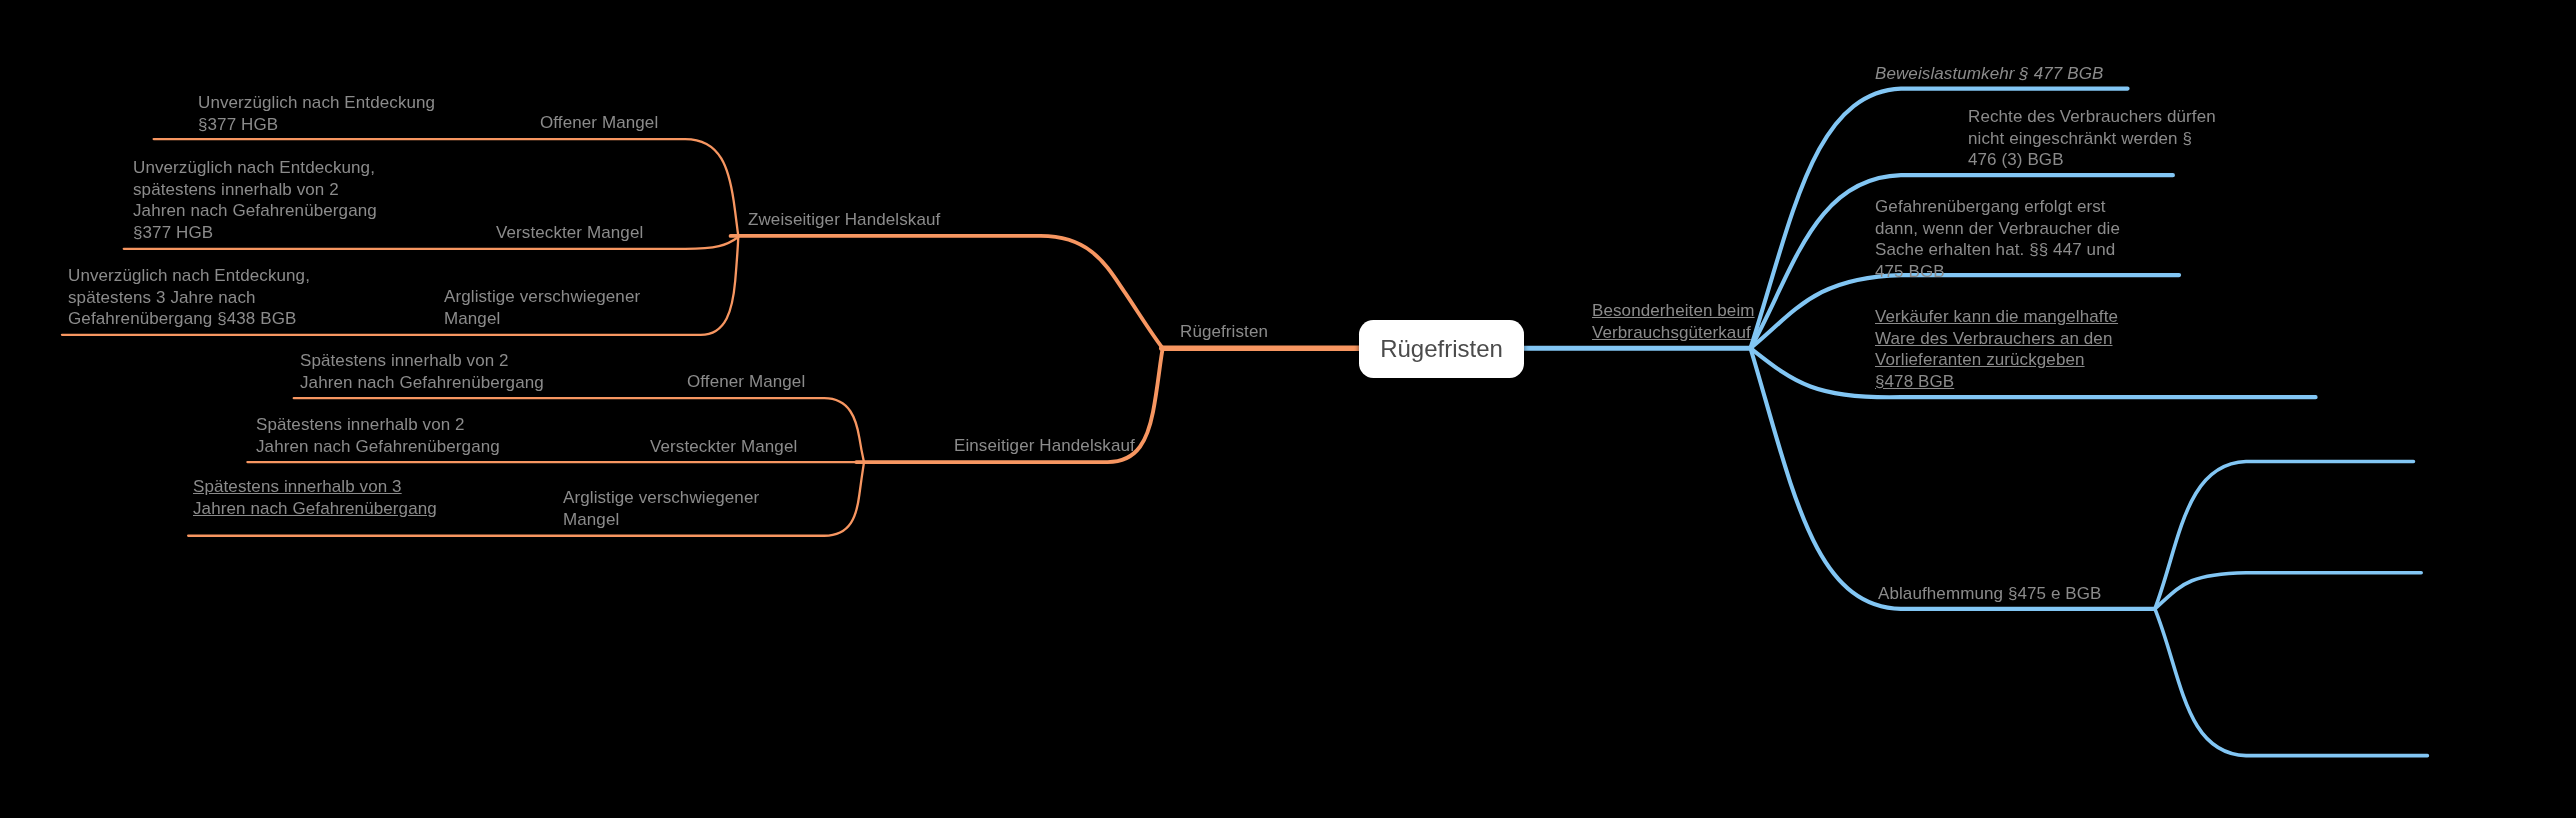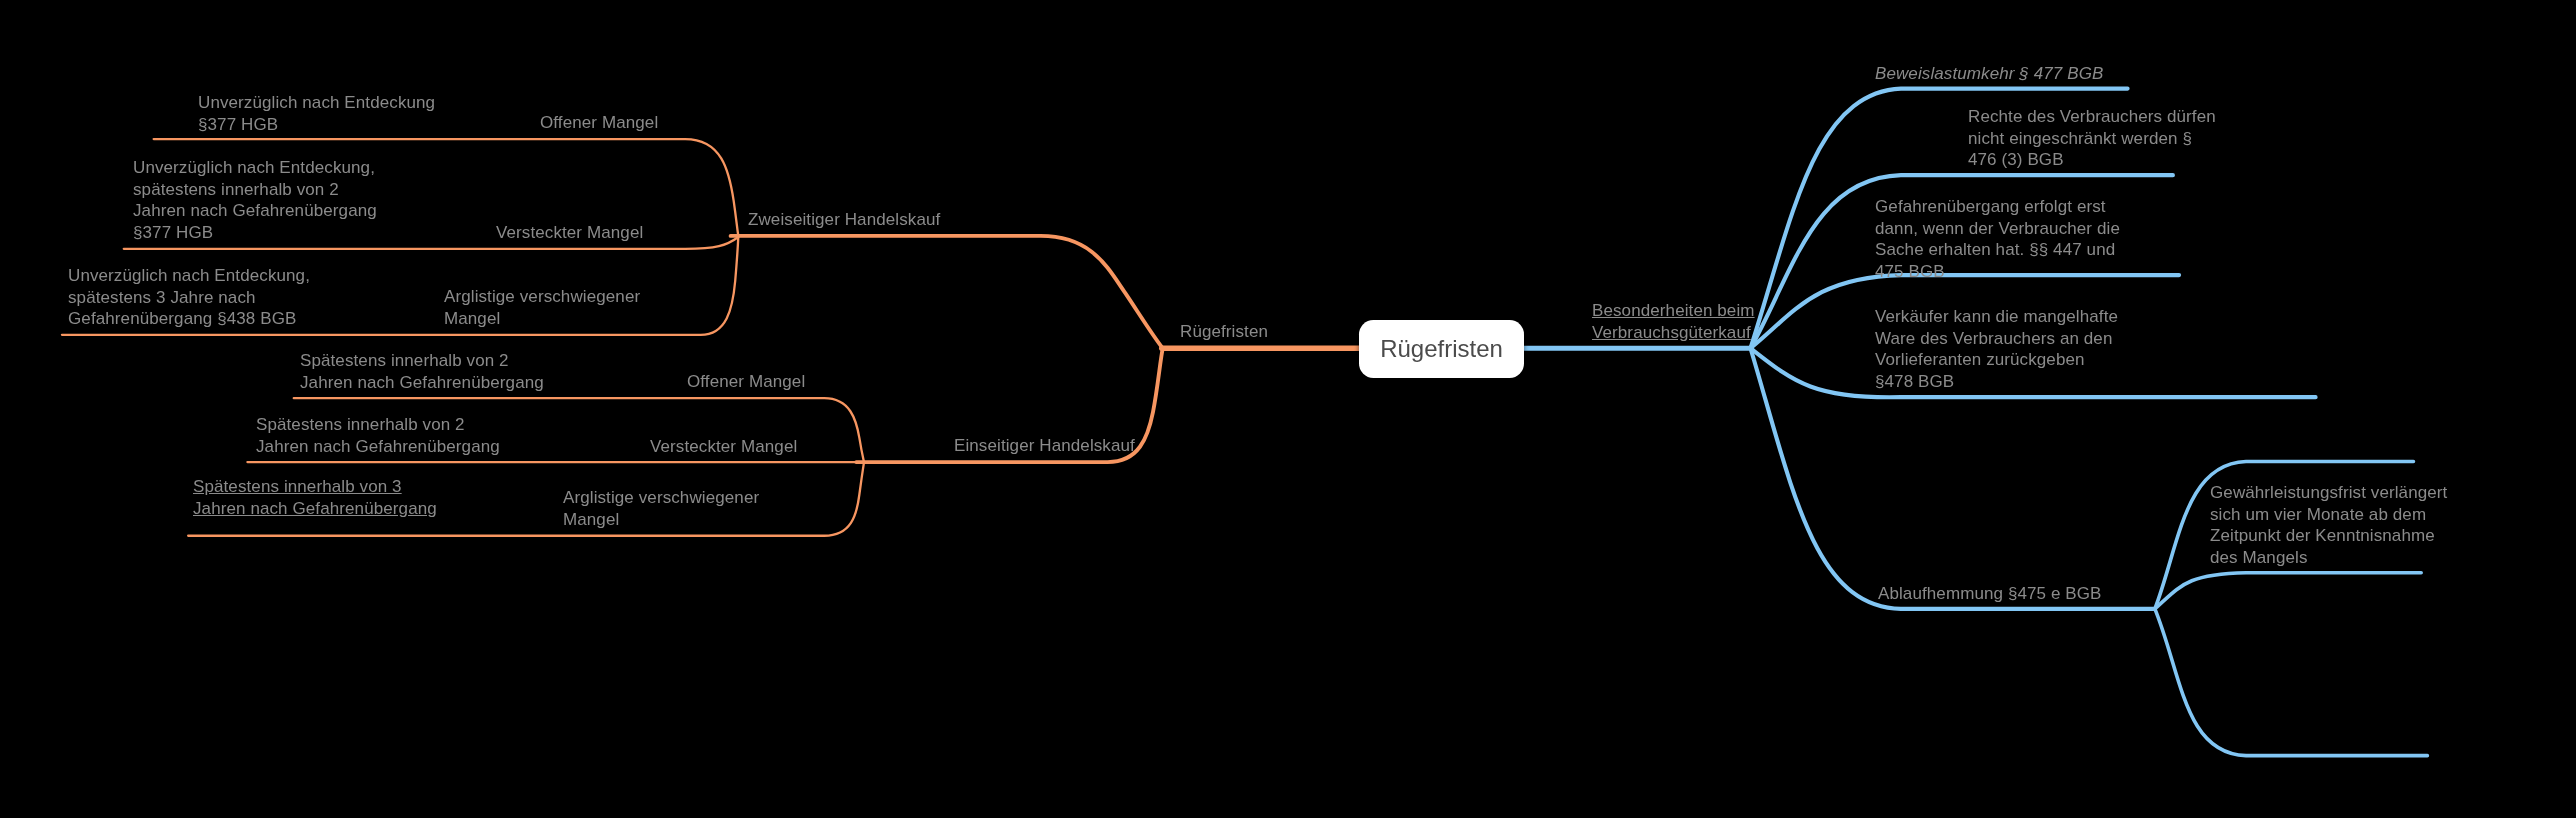--- a/index.html
+++ b/index.html
@@ -129,28 +129,24 @@
 
   <div class="node-text" style="left:1933px; top:106px;margin-left:35px;">Rechte des Verbrauchers dürfen
 nicht eingeschränkt werden §
 476 (3) BGB</div>
 
   <div class="node-text" style="left:1875px; top:196px;">Gefahrenübergang erfolgt erst
 dann, wenn der Verbraucher die
 Sache erhalten hat. §§ 447 und
 475 BGB</div>
 
-  <div class="node-text" style="left:1875px; top:306px;">Verkäufer kann die mangelhafte
+  <div class="node-text" style="left:1875px; top:306px;text-decoration:underline;">Verkäufer kann die mangelhafte
 Ware des Verbrauchers an den
 Vorlieferanten zurückgeben
 §478 BGB</div>
 
   <div class="node-text" style="left:1878px; top:583px;">Ablaufhemmung §475 e BGB</div>
 
 
-  <div class="node-text" style="left:2210px; top:482px;">Gewährleistungsfrist verlängert
-sich um vier Monate ab dem
-Zeitpunkt der Kenntnisnahme
-des Mangels</div>
 
 
 </div>
 
 
 </body></html>

